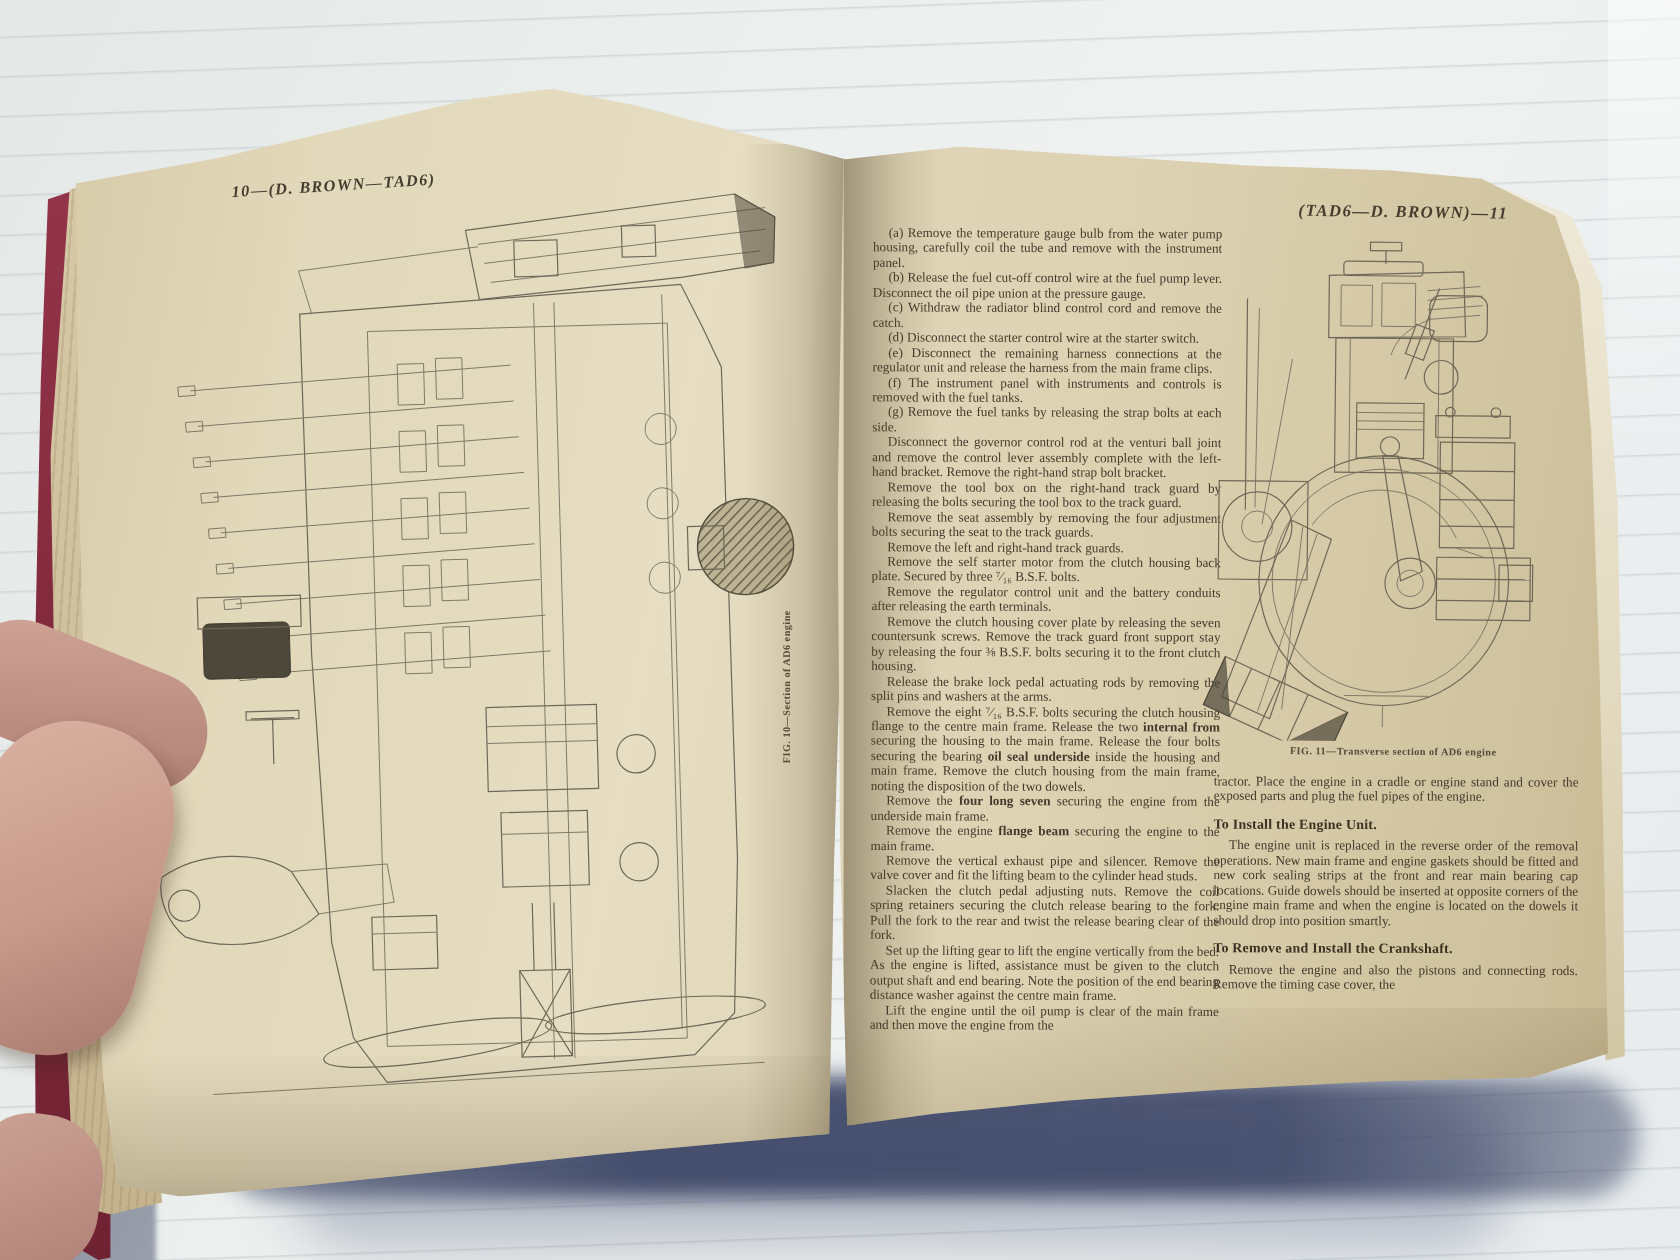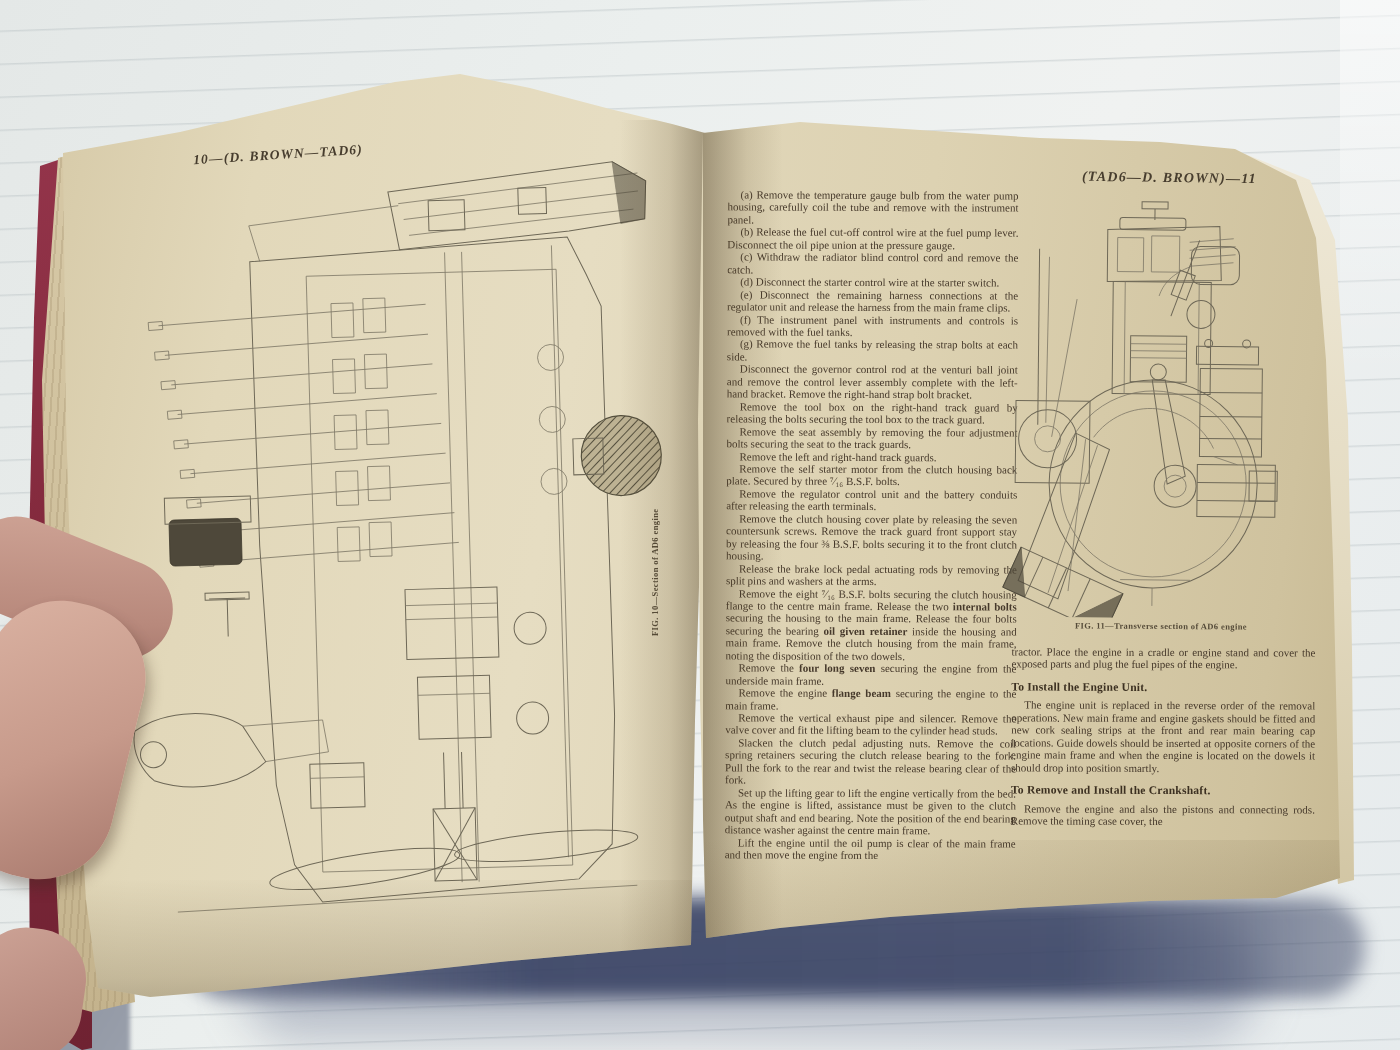--- a/index.html
+++ b/index.html
@@ -204,21 +204,21 @@
         <p>(f) The instrument panel with instruments and controls is removed with the fuel tanks.</p>
         <p>(g) Remove the fuel tanks by releasing the strap bolts at each side.</p>
         <p>Disconnect the governor control rod at the venturi ball joint and remove the control lever assembly complete with the left-hand bracket. Remove the right-hand strap bolt bracket.</p>
         <p>Remove the tool box on the right-hand track guard by releasing the bolts securing the tool box to the track guard.</p>
         <p>Remove the seat assembly by removing the four adjustment bolts securing the seat to the track guards.</p>
         <p>Remove the left and right-hand track guards.</p>
         <p>Remove the self starter motor from the clutch housing back plate. Secured by three ⁷⁄₁₆ B.S.F. bolts.</p>
         <p>Remove the regulator control unit and the battery conduits after releasing the earth terminals.</p>
         <p>Remove the clutch housing cover plate by releasing the seven countersunk screws. Remove the track guard front support stay by releasing the four ⅜ B.S.F. bolts securing it to the front clutch housing.</p>
         <p>Release the brake lock pedal actuating rods by removing the split pins and washers at the arms.</p>
-        <p>Remove the eight ⁷⁄₁₆ B.S.F. bolts securing the clutch housing flange to the centre main frame. Release the two <b>internal bolts</b> securing the housing to the main frame. Release the four bolts securing the bearing <b>oil given retainer</b> inside the housing and main frame. Remove the clutch housing from the main frame, noting the disposition of the two dowels.</p>
+        <p>Remove the eight ⁷⁄₁₆ B.S.F. bolts securing the clutch housing flange to the centre main frame. Release the two <b>internal from</b> securing the housing to the main frame. Release the four bolts securing the bearing <b>oil seal underside</b> inside the housing and main frame. Remove the clutch housing from the main frame, noting the disposition of the two dowels.</p>
         <p>Remove the <b>four long seven</b> securing the engine from the underside main frame.</p>
         <p>Remove the engine <b>flange beam</b> securing the engine to the main frame.</p>
         <p>Remove the vertical exhaust pipe and silencer. Remove the valve cover and fit the lifting beam to the cylinder head studs.</p>
         <p>Slacken the clutch pedal adjusting nuts. Remove the coil spring retainers securing the clutch release bearing to the fork. Pull the fork to the rear and twist the release bearing clear of the fork.</p>
         <p>Set up the lifting gear to lift the engine vertically from the bed. As the engine is lifted, assistance must be given to the clutch output shaft and end bearing. Note the position of the end bearing distance washer against the centre main frame.</p>
         <p>Lift the engine until the oil pump is clear of the main frame and then move the engine from the</p>
       </div>
 
     <svg class="abs fig11" viewBox="0 0 318 430">
 

